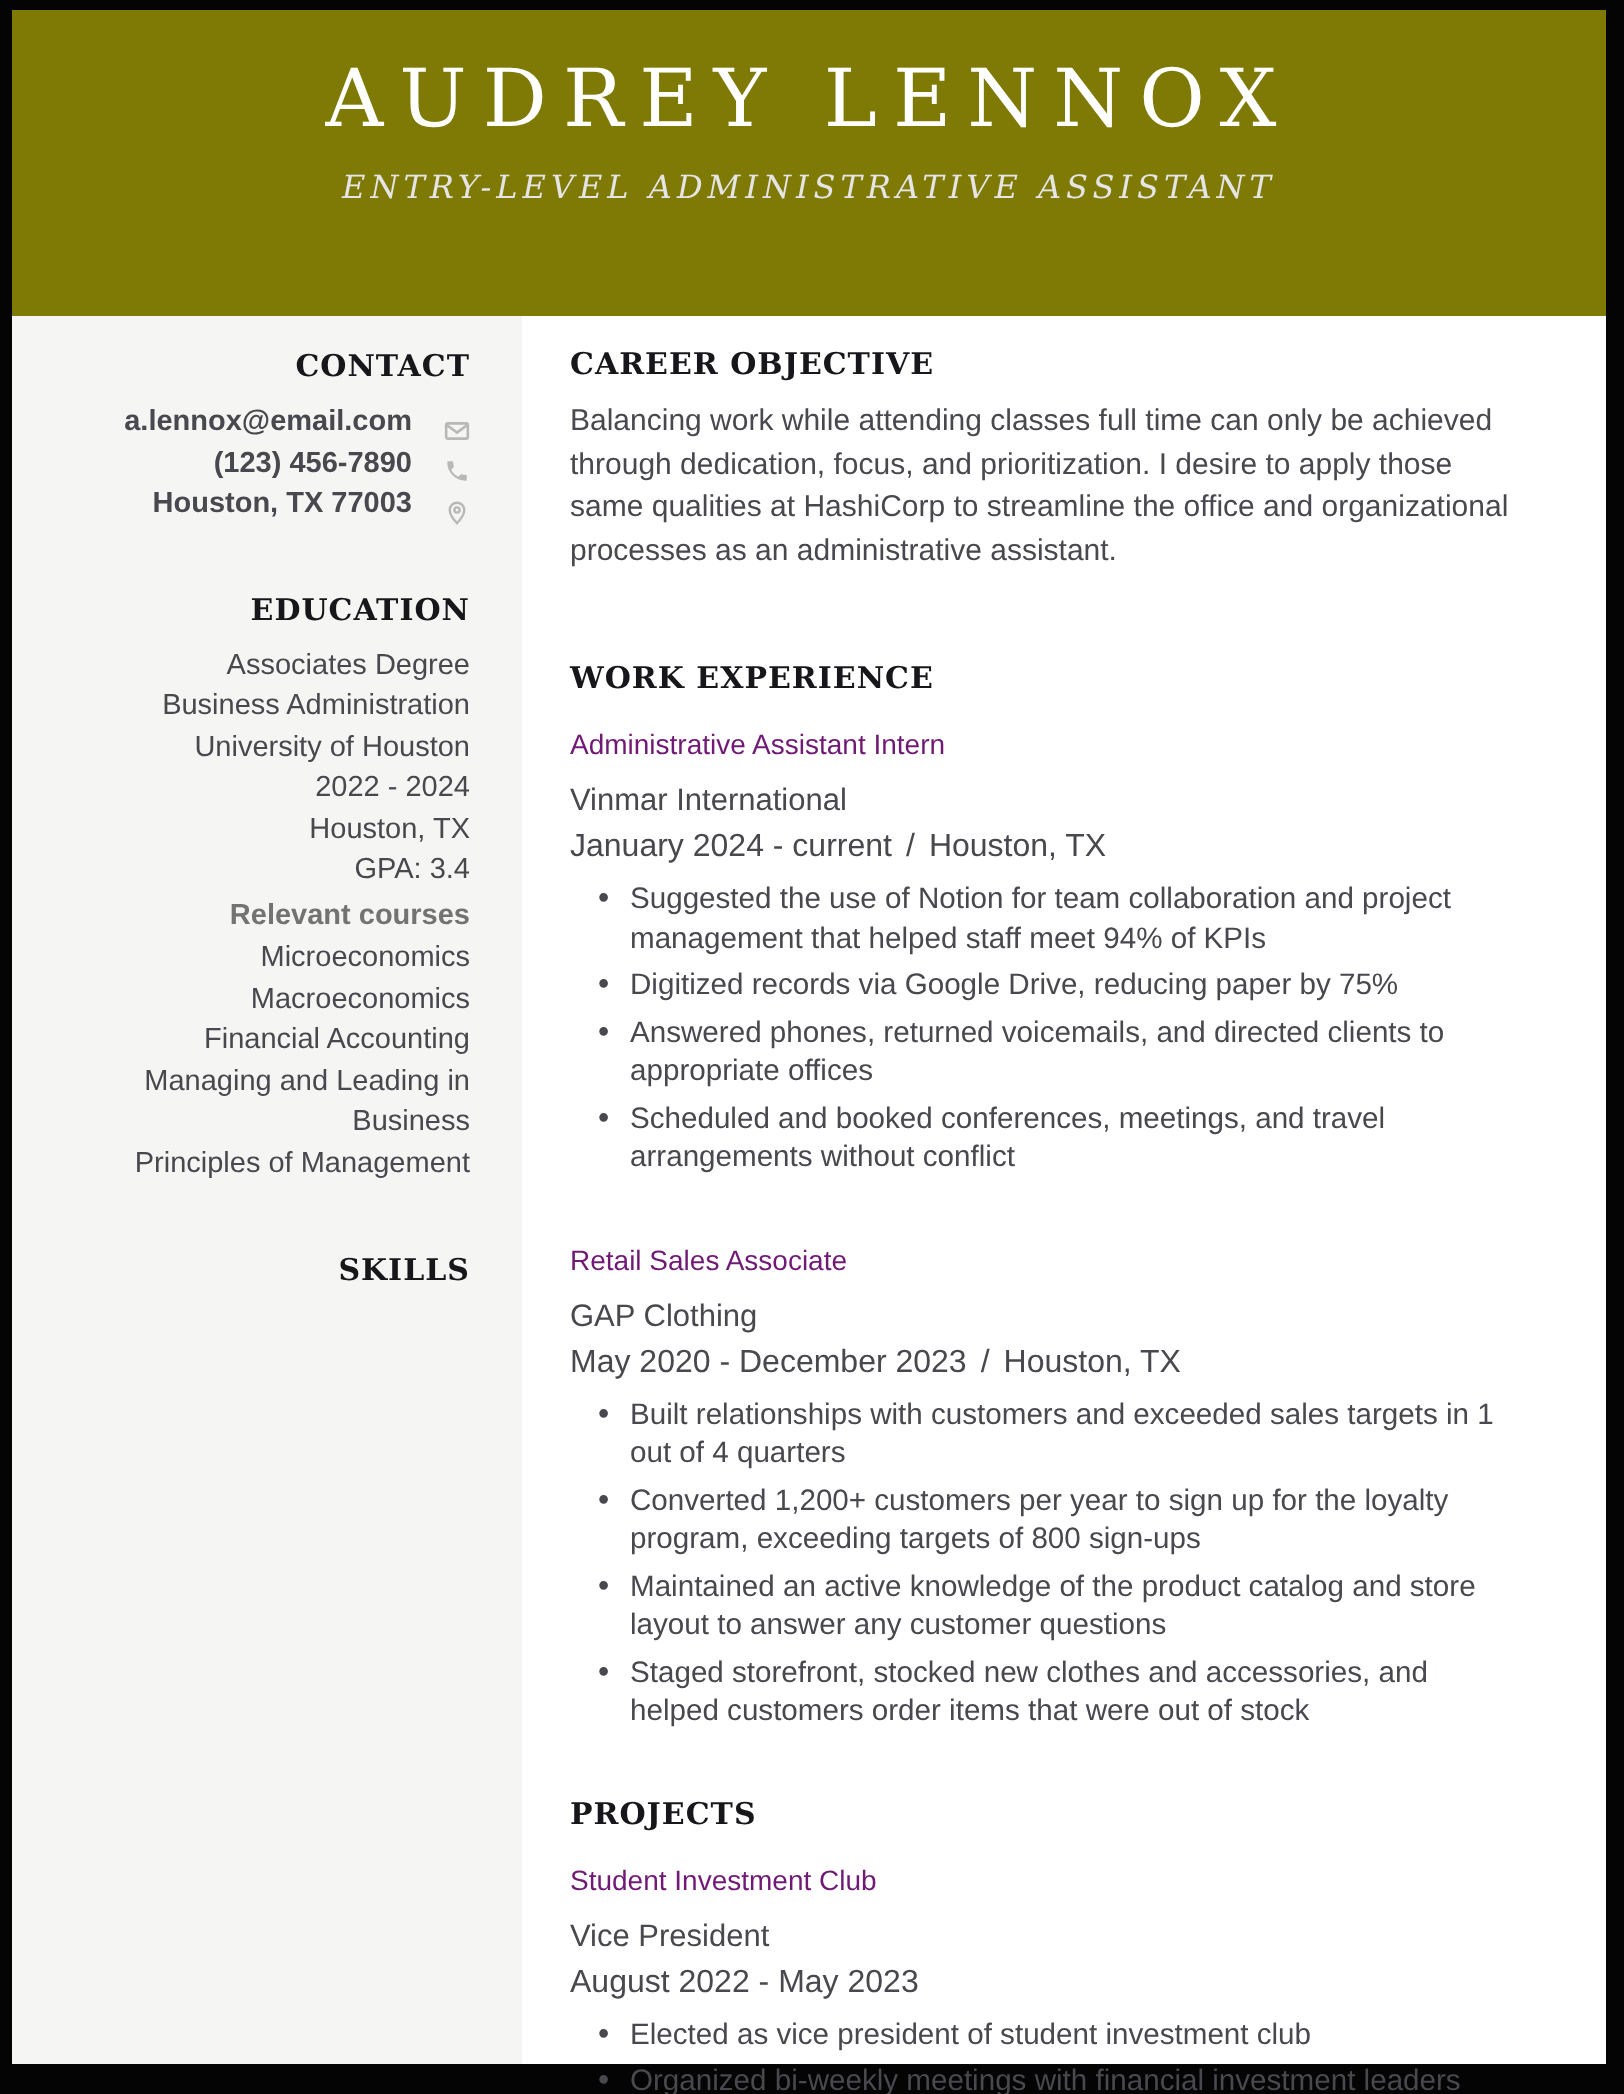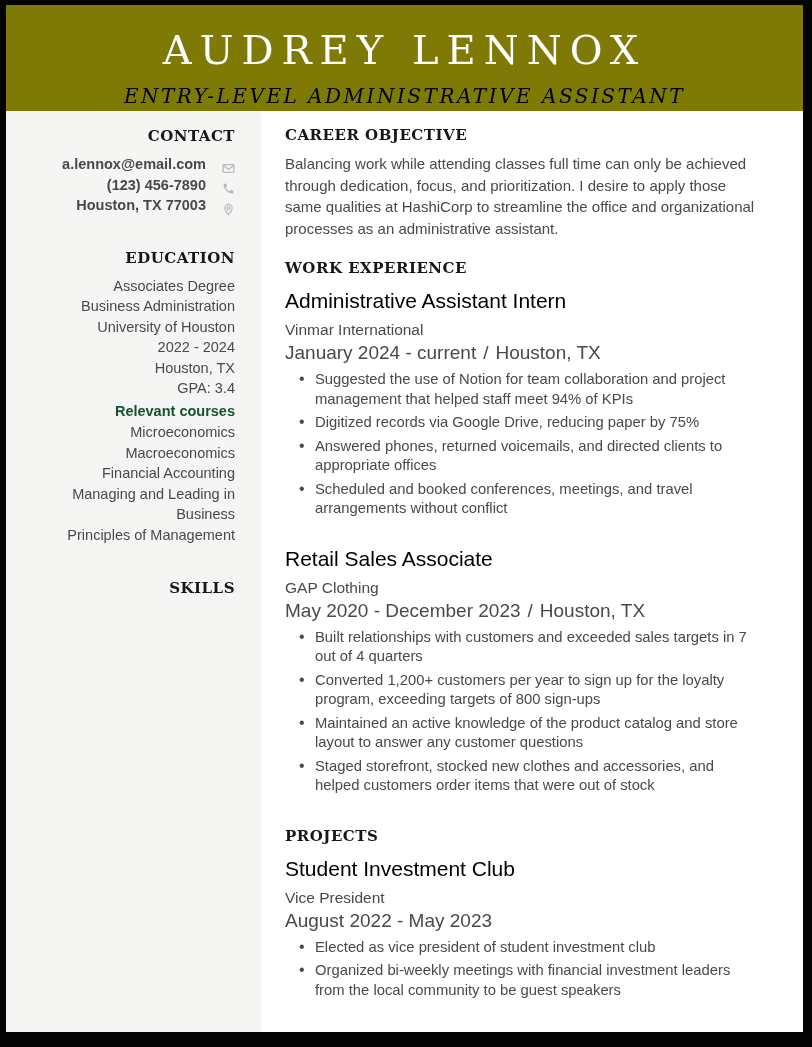--- a/index.html
+++ b/index.html
@@ -12,41 +12,41 @@
   }
   .page {
     position: absolute;
     left: 6px; top: 5px; right: 9px; bottom: 15px;
     background: #ffffff;
     display: flex;
     flex-direction: column;
   }
   
   .header {
-    height: 106px;
+    height: 153px;
     background: #7e7a05;
     text-align: center;
     flex: 0 0 auto;
     padding-top: 22px;
   }
   .person-name {
     font-family: "DejaVu Serif", "Liberation Serif", serif;
     font-weight: 400;
     font-size: 40px;
     letter-spacing: 8px;
     color: #ffffff;
     white-space: nowrap;
   }
   .person-subtitle {
     font-family: "DejaVu Serif", "Liberation Serif", serif;
     font-style: italic;
     font-weight: 500;
-    font-size: 20px;
+    font-size: 16px;
     letter-spacing: 2.5px;
-    color: #000000;
+    color: #e5e5e5;
     margin-top: 11px;
     white-space: nowrap;
   }
   
   .content { display: flex; flex: 1 1 auto; min-height: 0; }
   .sidebar {
     width: 255px;
     flex: 0 0 255px;
     background: #f5f5f3;
     text-align: right;
@@ -77,35 +77,35 @@
     align-items: flex-end;
     gap: 16px;
     line-height: 20.5px;
     white-space: nowrap;
     font-weight: bold;
   }
   .contact-row .icon { flex: 0 0 auto; display: inline-flex; }
   .icon svg { display: block; }
   a.link { color: #4aa0ec; text-decoration: underline; }
   .side-line { line-height: 20.6px; }
-  .side-label { font-weight: 700; color: #14532d; line-height: 22px; margin-top: 1px; }
+  .side-label { font-weight: 700; color: #737373; line-height: 22px; margin-top: 1px; }
   
   .objective-text {
     margin-top: 9px;
     font-size: 15px;
     line-height: 21.6px;
     max-width: 472px;
   }
-  .work-section { margin-top: 20px; }
+  .work-section { margin-top: 44px; }
   .projects-section { margin-top: 31px; }
   .job { margin-top: 10px; }
   .job + .job { margin-top: 26px; }
-  .job-title { font-size: 21px; color: #000000; line-height: 28px; }
+  .job-title { font-size: 14px; color: #701a75; line-height: 28px; }
   .job-sub { font-size: 15.5px; margin-top: 5px; line-height: 20px; }
-  .job-meta { font-size: 19px; margin-top: 3px; line-height: 20px; }
+  .job-meta { font-size: 16px; margin-top: 3px; line-height: 20px; }
   .job-meta .sep { margin: 0 7px; }
   .bullets { margin-top: 7px; max-width: 478px; }
   .bullet {
     position: relative;
     padding-left: 30px;
     font-size: 14.8px;
     line-height: 19.5px;
     margin-bottom: 4px;
   }
   .bullet::before {
@@ -228,21 +228,21 @@
                   <div class="bullet">Scheduled and booked conferences, meetings, and travel arrangements without conflict</div>
                 </div>
             </div>
 
             <div class="job">
               <div class="job-title">Retail Sales Associate</div>
               <div class="job-sub">GAP Clothing</div>
               <div class="job-meta"><span>May 2020 - December 2023</span><span class="sep">/</span><span>Houston, TX</span></div>
               <div class="bullets">
 
-                  <div class="bullet">Built relationships with customers and exceeded sales targets in 7 out of 4 quarters</div>
+                  <div class="bullet">Built relationships with customers and exceeded sales targets in 1 out of 4 quarters</div>
 
                   <div class="bullet">Converted 1,200+ customers per year to sign up for the loyalty program, exceeding targets of 800 sign-ups</div>
 
                   <div class="bullet">Maintained an active knowledge of the product catalog and store layout to answer any customer questions</div>
 
                   <div class="bullet">Staged storefront, stocked new clothes and accessories, and helped customers order items that were out of stock</div>
                 </div>
             </div>
           </div>
       </div>

